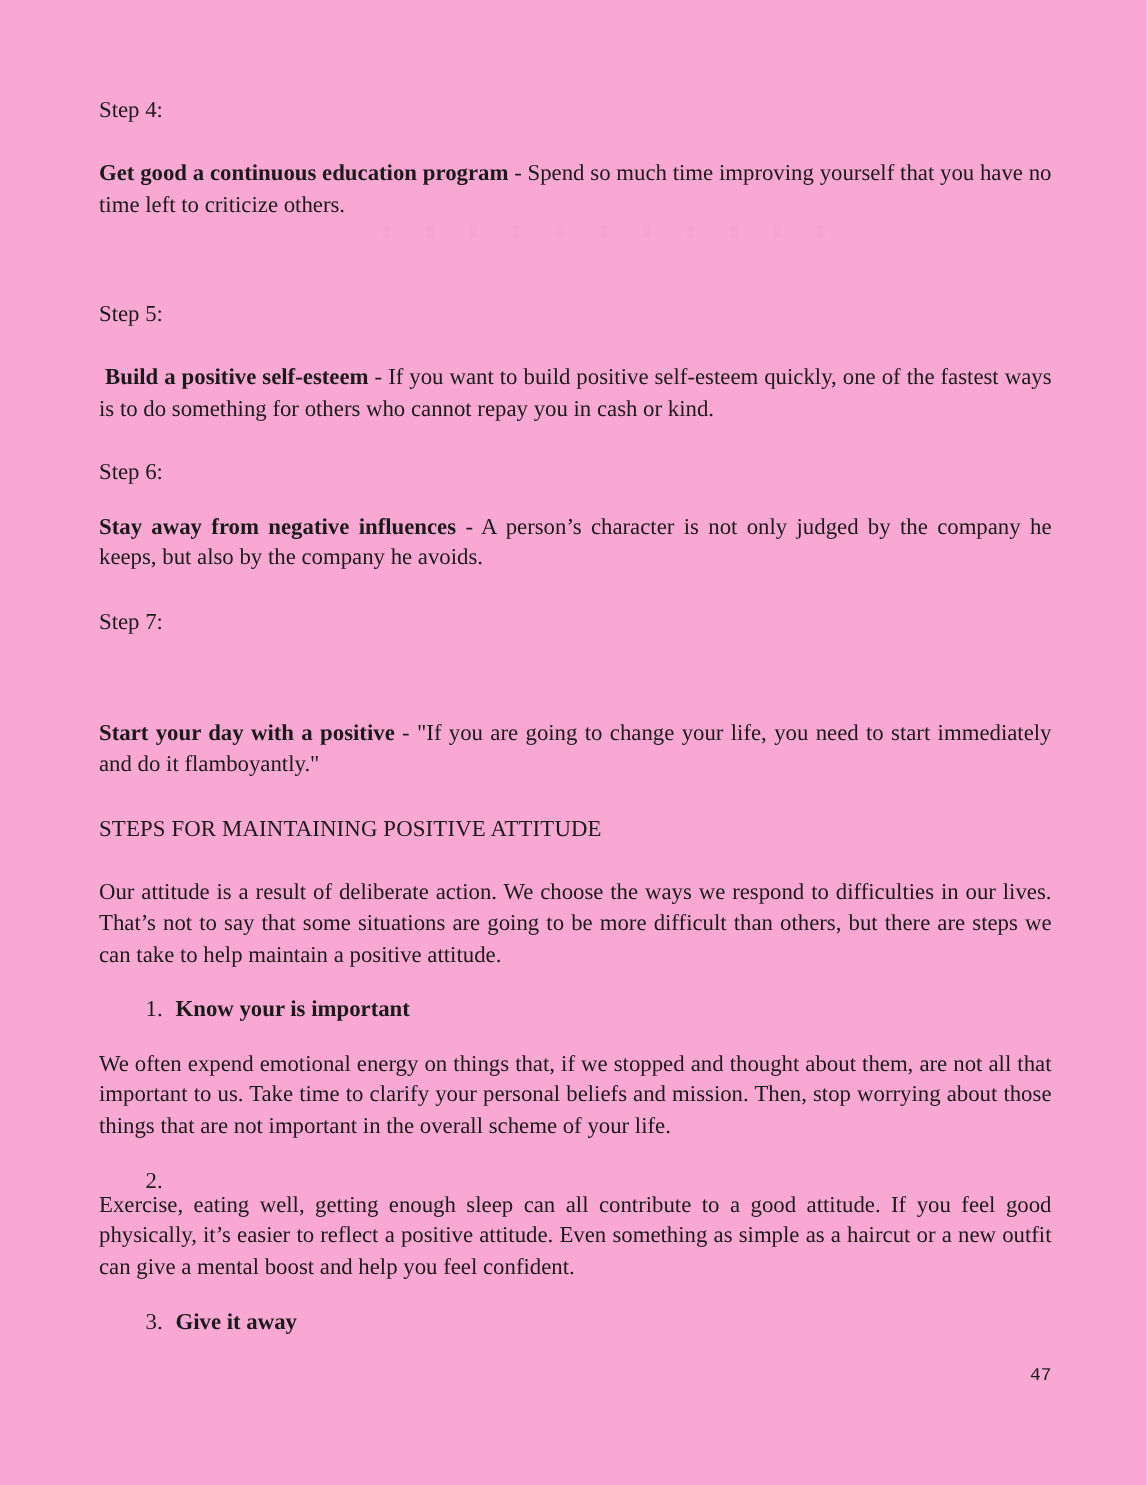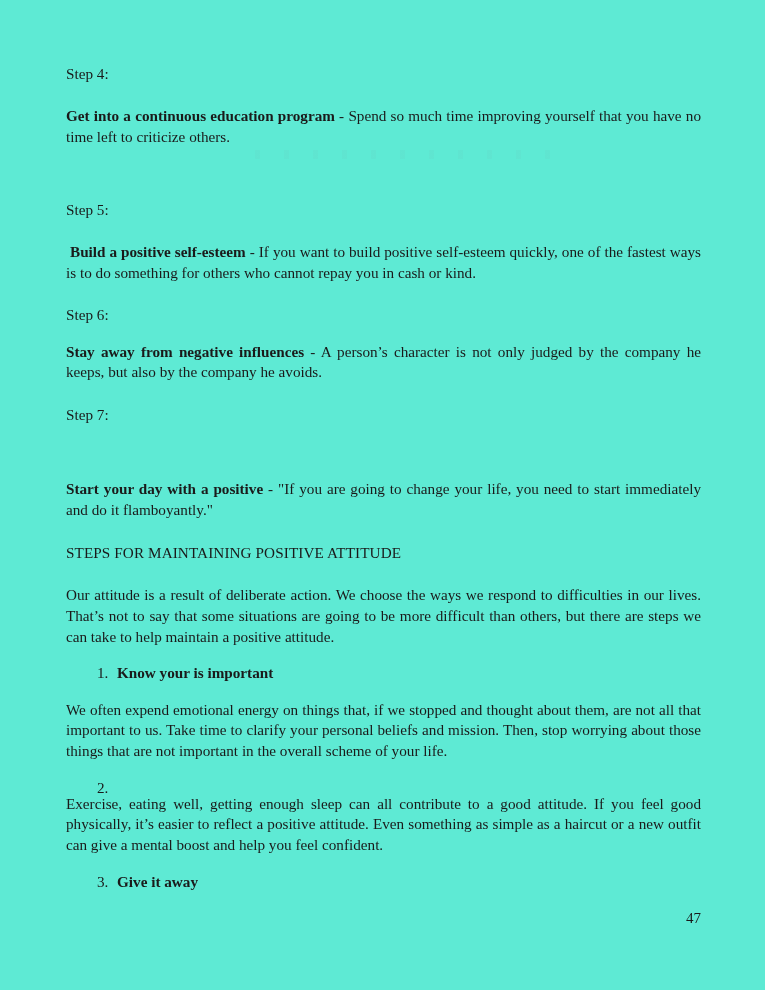--- a/index.html
+++ b/index.html
@@ -9,21 +9,21 @@
   }
   body {
     font-family: "Liberation Serif", "DejaVu Serif", serif;
     color: #1a1a1a;
     -webkit-font-smoothing: antialiased;
   }
   .page {
     position: relative;
     width: 765px;
     height: 990px;
-    background: #5eead4;
+    background: #f9a8d4;
     overflow: hidden;
     box-sizing: border-box;
   }
   .content {
     position: absolute;
     left: 66px;
     top: 64px;
     width: 635px;
   }
   
@@ -75,23 +75,24 @@
   }
   .gap-s  { height: 16px; }
   .gap-m  { height: 22px; }
   .gap-xl { height: 52px; }
 
   
   .page-number {
     position: absolute;
     right: 64px;
     top: 911px;
-    font-size: 15px;
+    font-size: 12px;
     line-height: 1;
     text-align: right;
+    font-family: Liberation Mono, monospace;
   }
   
   .scan-ghost {
     position: absolute;
     left: 255px;
     top: 150px;
     width: 300px;
     height: 9px;
     background: repeating-linear-gradient(
       to right,
@@ -107,21 +108,21 @@
 <body>
 
 <div class="page">
 
   <div class="scan-ghost"></div>
 
   <div class="content">
 
     <p class="step-label">Step 4:</p>
     <div class="gap-m"></div>
-    <p class="para"><span class="lead-bold">Get into a continuous education program</span><span> - Spend so much time improving yourself that you have no time left to criticize others.</span></p>
+    <p class="para"><span class="lead-bold">Get good a continuous education program</span><span> - Spend so much time improving yourself that you have no time left to criticize others.</span></p>
 
     <div class="gap-xl"></div>
 
     <p class="step-label">Step 5:</p>
     <div class="gap-m"></div>
     <p class="para"><span class="nbsp-lead"> </span><span class="lead-bold">Build a positive self-esteem</span><span> - If you want to build positive self-esteem quickly, one of the fastest ways is to do something for others who cannot repay you in cash or kind.</span></p>
 
     <div class="gap-m"></div>
 
     <p class="step-label">Step 6:</p>

